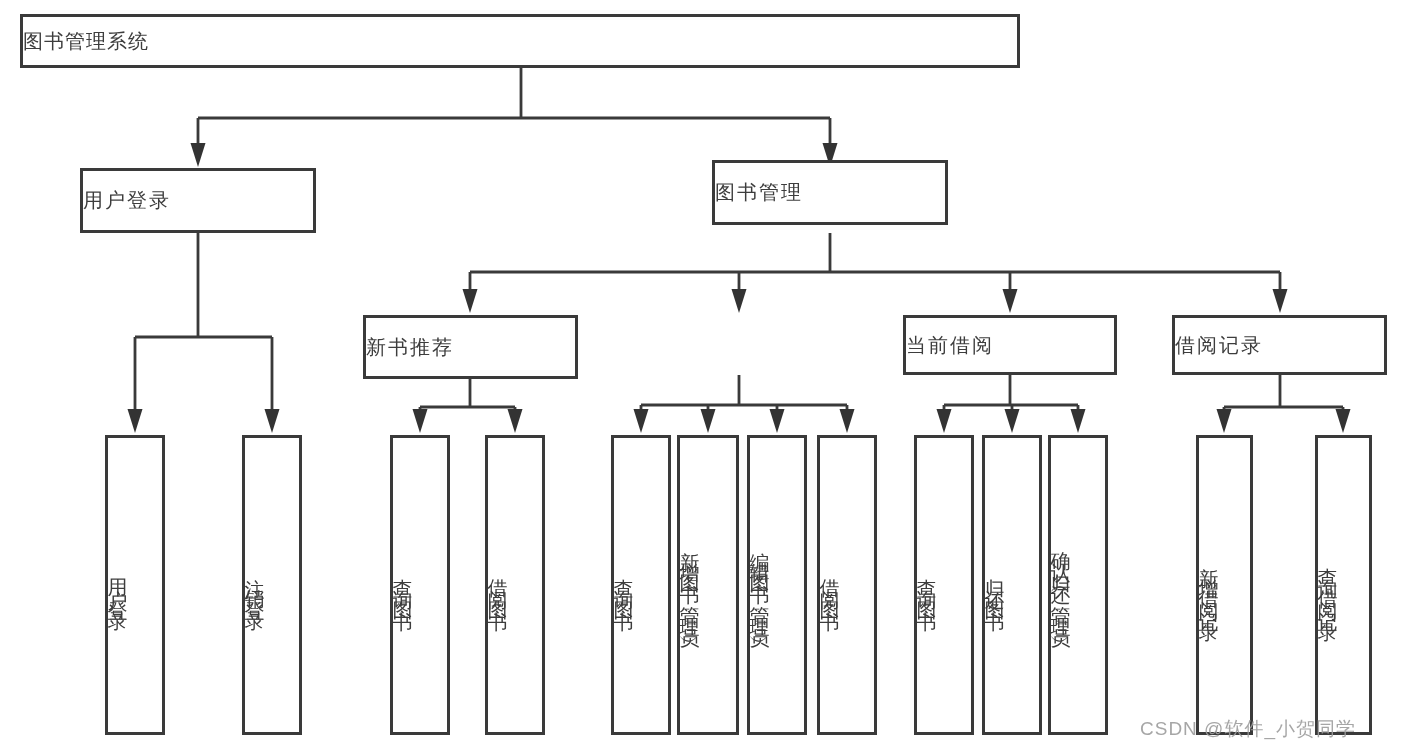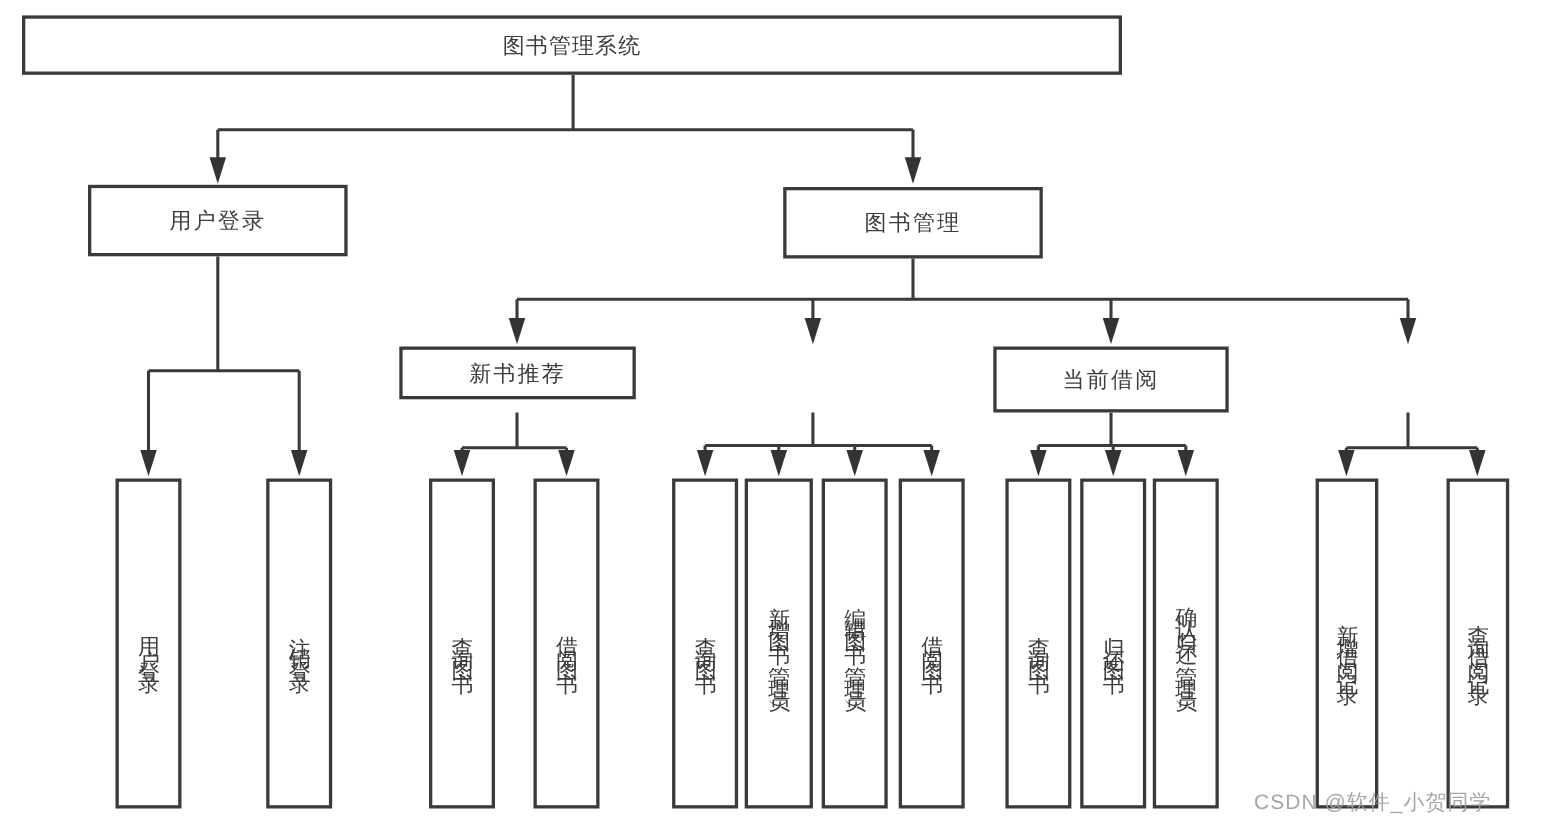--- a/index.html
+++ b/index.html
@@ -3,21 +3,21 @@
 <meta charset="utf-8">
 <style>
   html,body{margin:0;padding:0;background:#fff;}
   .canvas{
     position:relative;width:1405px;height:747px;background:#ffffff;
     font-family:"Liberation Sans","DejaVu Sans",sans-serif;overflow:hidden;
   }
   svg.wires{position:absolute;left:0;top:0;width:1405px;height:747px;}
   .box{
     position:absolute;background:#ffffff;border:3px solid #3a3a3a;
-    box-sizing:border-box;display:flex;align-items:center;justify-content:center;
+    box-sizing:border-box;display:flex;align-items:center;
     color:#3d3d3d;
   }
   .box .h-label{font-size:20px;letter-spacing:2px;white-space:nowrap;}
   .root-box .h-label{letter-spacing:1px;}
   .leaf{top:435px;height:300px;}
   .leaf .v-label{
     writing-mode:vertical-rl;text-orientation:mixed;
     font-size:20px;letter-spacing:11px;line-height:1;
   }
   .watermark{
@@ -66,29 +66,32 @@
     </g>
   </svg>
 
   <div class="box root-box" style="left:20px;top:14px;width:1000px;height:54px">
     <span class="h-label">图书管理系统</span>
   </div>
 
   <div class="box" style="left:80px;top:168px;width:236px;height:65px">
     <span class="h-label">用户登录</span>
   </div>
-  <div class="box" style="left:712px;top:170px;width:236px;height:65px">
+  <div class="box" style="left:712px;top:160px;width:236px;height:65px">
     <span class="h-label">图书管理</span>
   </div>
 
-  <div class="box" style="left:363px;top:315px;width:215px;height:48px">
+  <div class="box" style="left:363px;top:315px;width:215px;height:64px">
     <span class="h-label">新书推荐</span>
   </div>
   <div class="box" style="left:903px;top:315px;width:214px;height:60px">
     <span class="h-label">当前借阅</span>
+  </div>
+  <div class="box" style="left:1172px;top:315px;width:215px;height:60px">
+    <span class="h-label">借阅记录</span>
   </div>
 
   <div class="box leaf" style="left:105px;width:60px">
     <span class="v-label">用户登录</span>
   </div>
   <div class="box leaf" style="left:242px;width:60px">
     <span class="v-label">注销登录</span>
   </div>
 
   <div class="box leaf" style="left:390px;width:60px">

